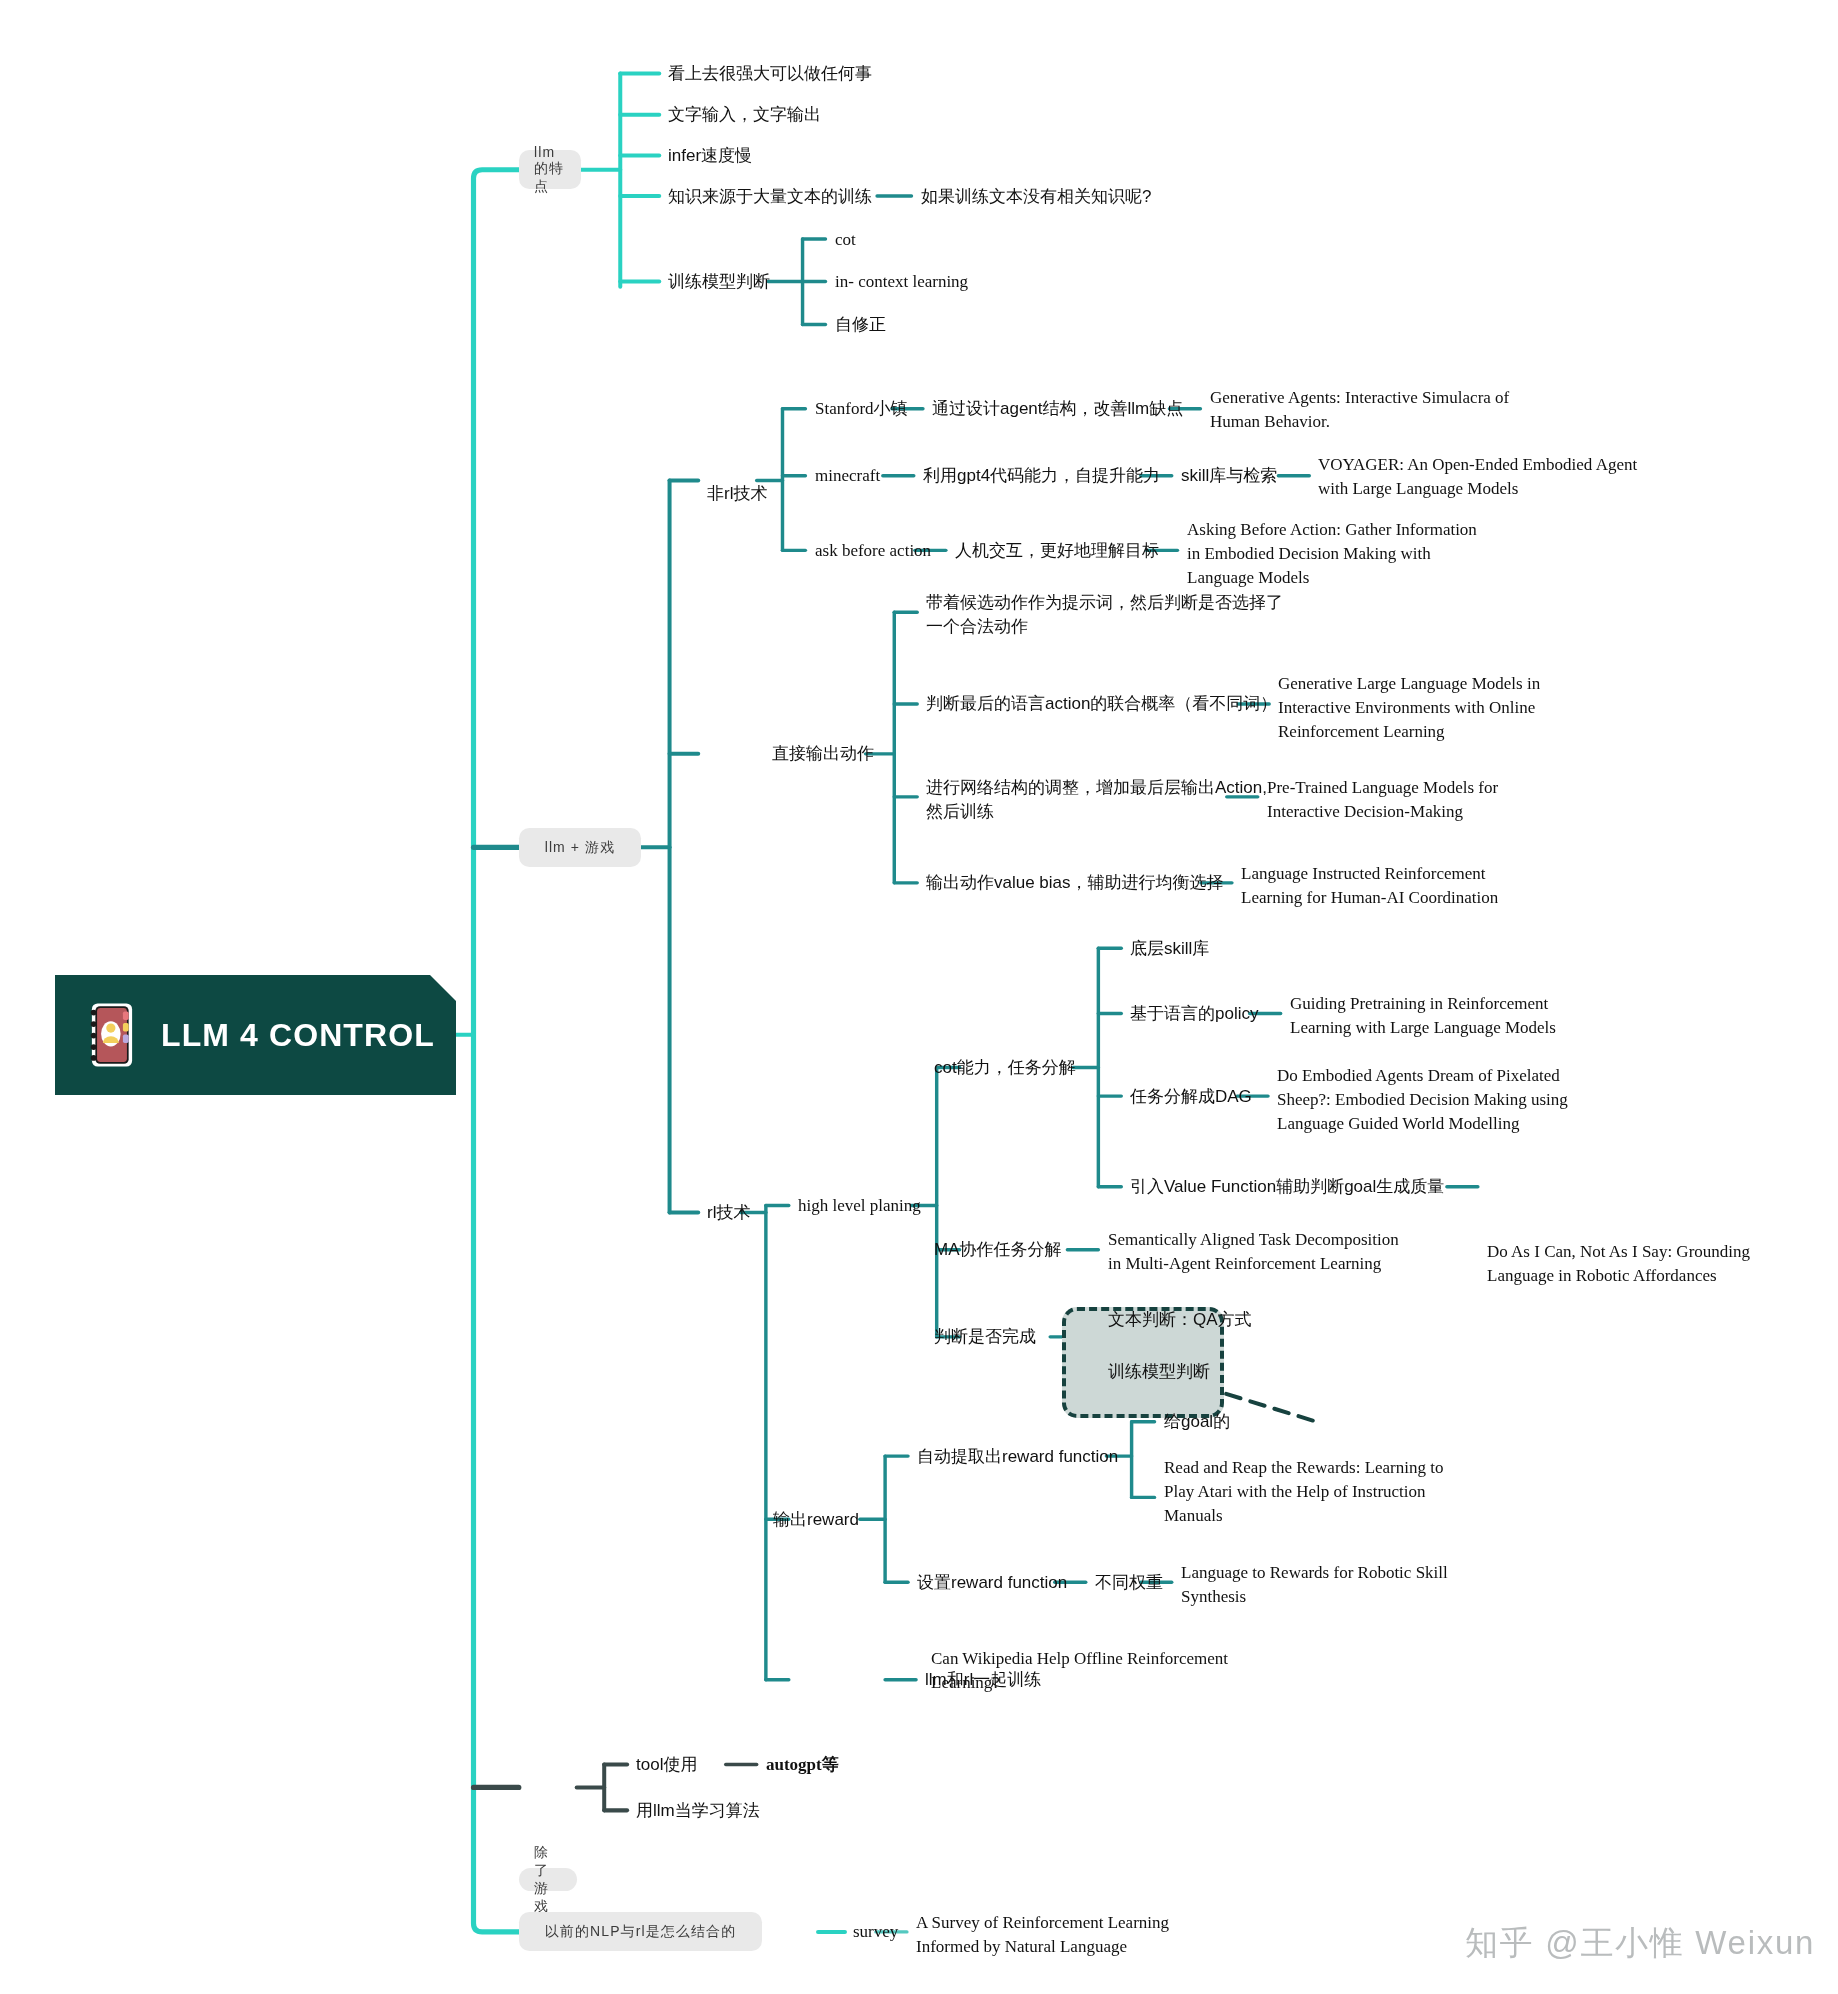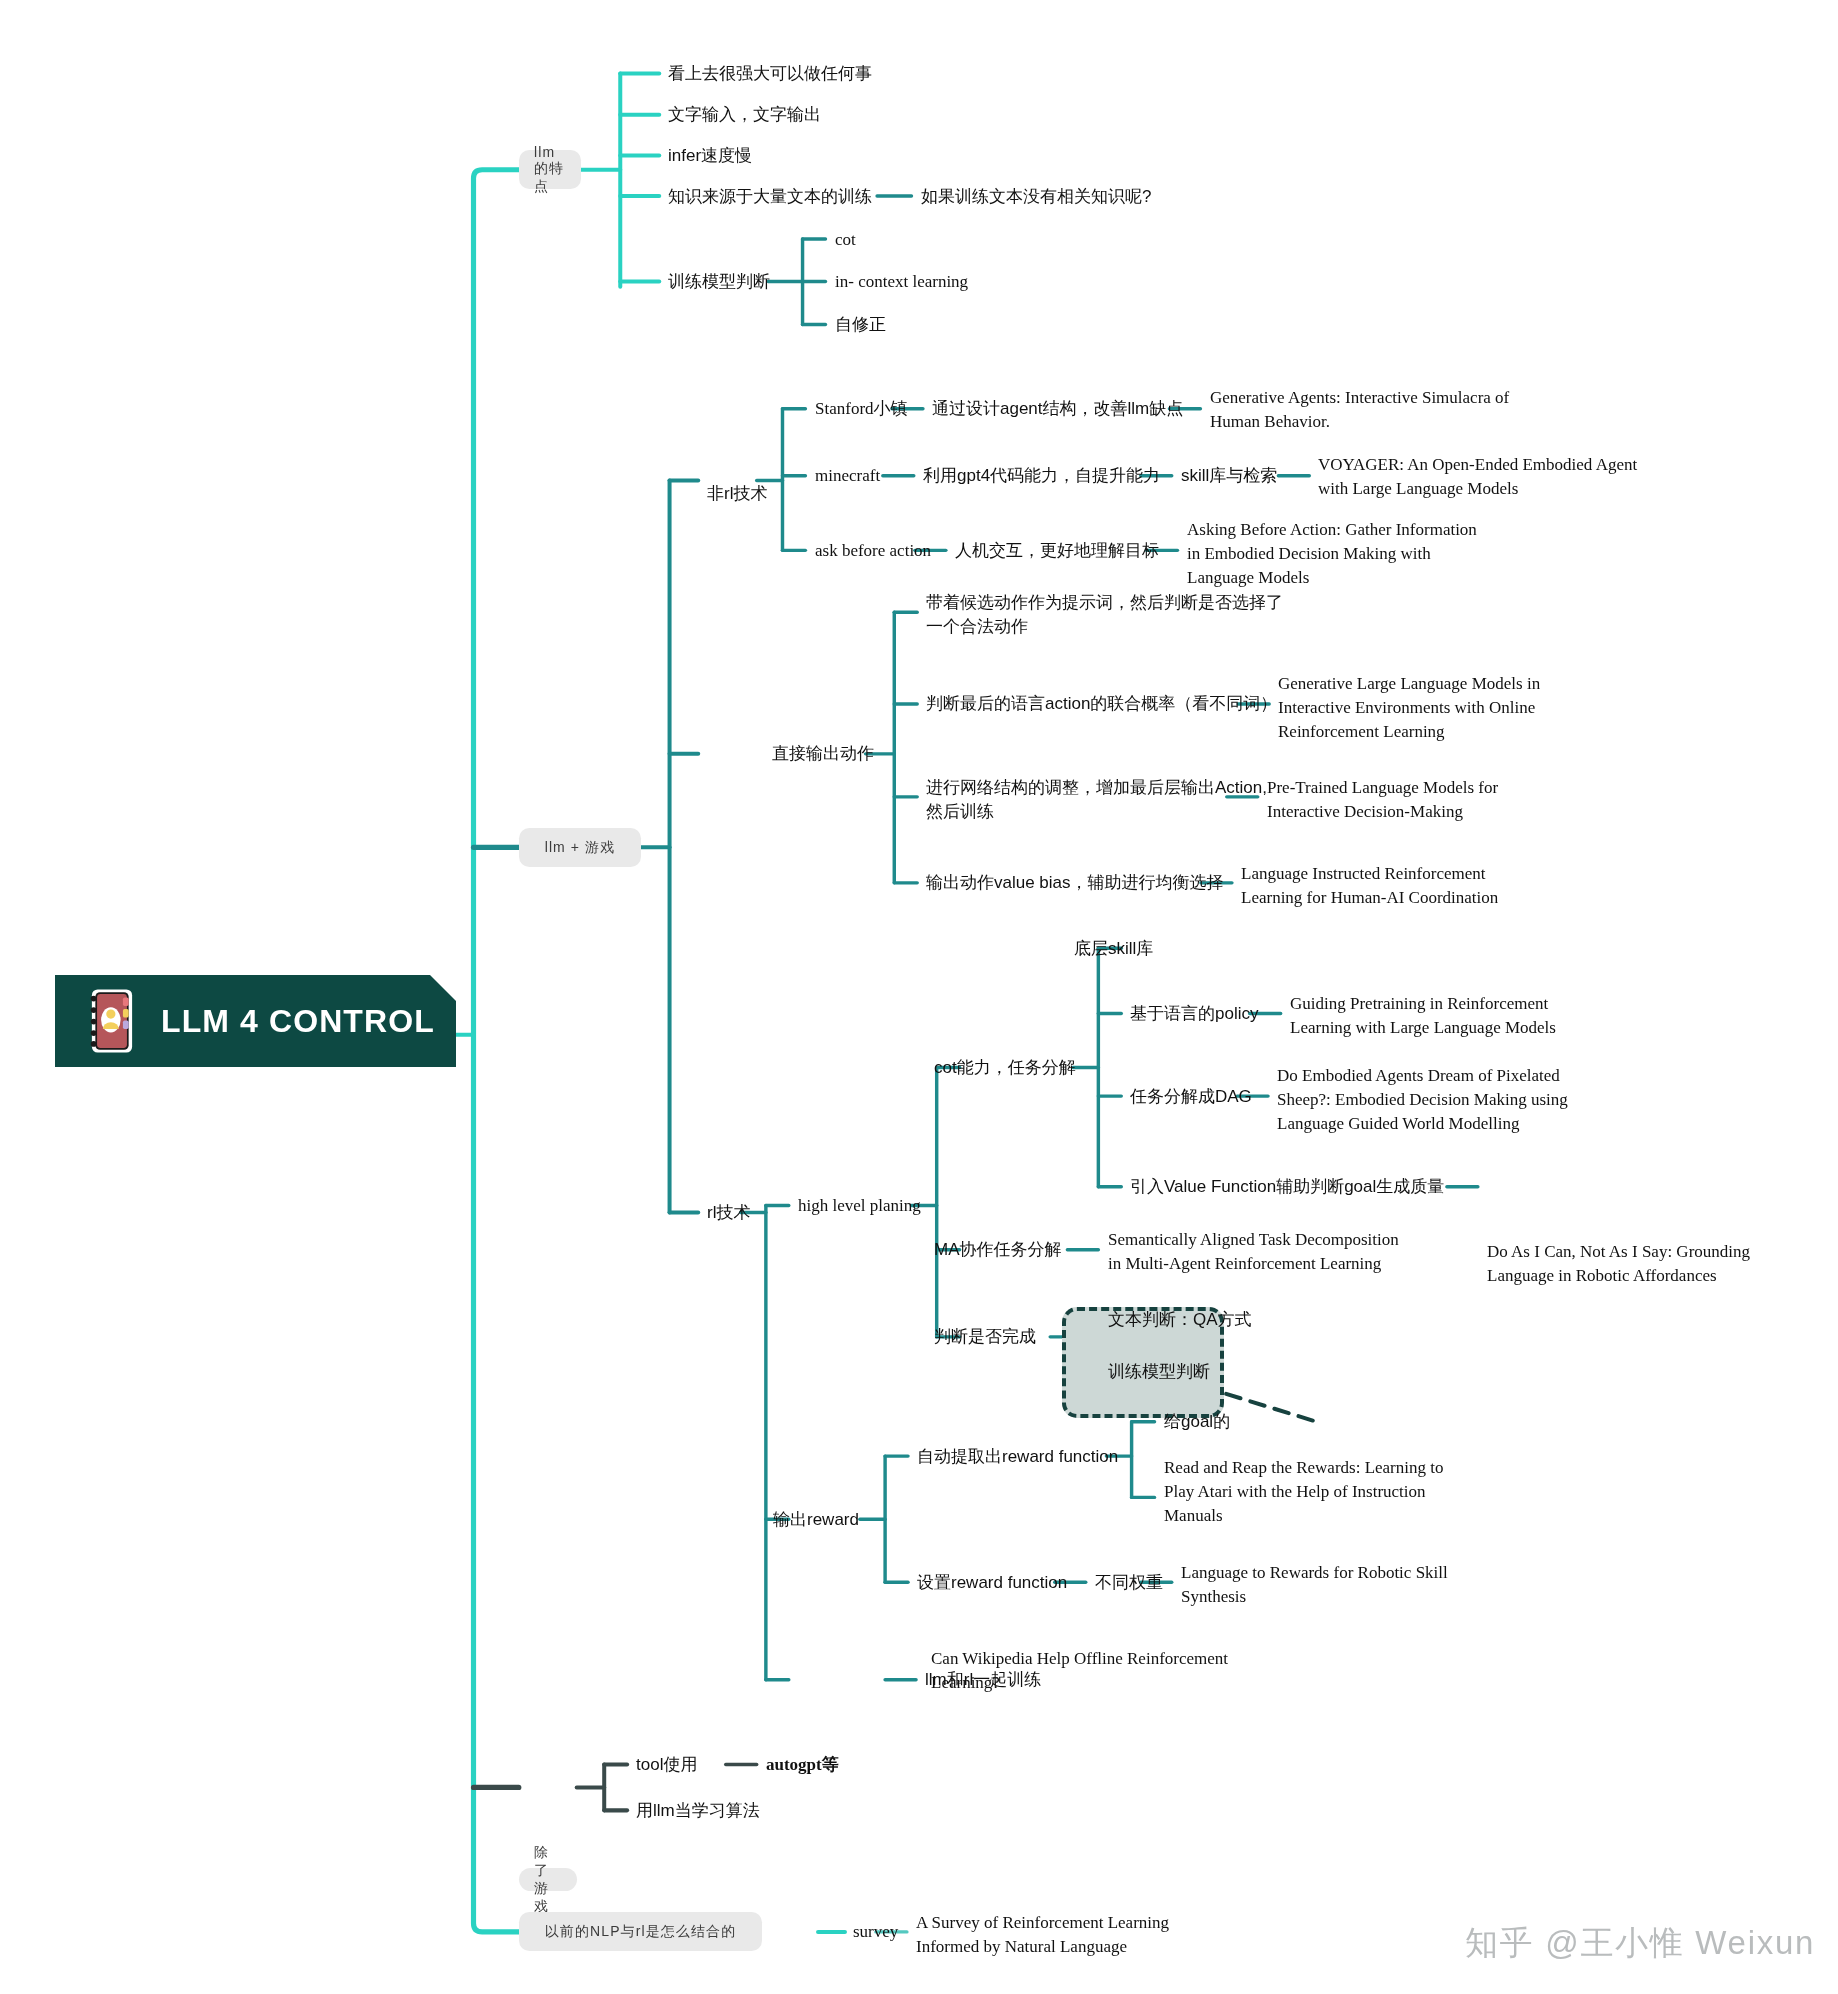--- a/index.html
+++ b/index.html
@@ -2,21 +2,21 @@
 <html style="font-size:9.2px"><head>
 <meta charset="utf-8">
 <style>
   html,body{margin:0;padding:0;background:#ffffff;}
   body{width:1839px;height:1995px;position:relative;overflow:hidden;
        font-family:"Liberation Serif","DejaVu Serif",serif;}
   #canvas{position:absolute;left:0;top:0;width:1839px;height:1995px;}
   svg.links{position:absolute;left:0;top:0;width:1839px;height:1995px;overflow:visible;}
 
   
-  .root-node{position:absolute;left:55px;top:975px;width:401px;height:92px;
+  .root-node{position:absolute;left:55px;top:975px;width:401px;height:120px;
     background:#0d4943;display:flex;align-items:center;gap:22px;padding-left:30px;
     box-sizing:border-box;
     clip-path:polygon(0 0, 375px 0, 401px 26px, 401px 120px, 0 120px);}
   .root-title{color:#ffffff;font-family:"Liberation Sans","DejaVu Sans",sans-serif;
     font-weight:bold;font-size:32px;letter-spacing:1.1px;}
   .book-icon{width:54px;height:68px;position:relative;flex:none;}
 
   
   .pill{position:absolute;background:#e9e9e9;border-radius:10.3px;
     display:flex;align-items:center;justify-content:center;
@@ -231,21 +231,21 @@
 Interactive Decision-Making</div>
   <div class="node cn" style="left:926px;top:871px;">输出动作value bias，辅助进行均衡选择</div>
   <div class="node en" style="left:1241px;top:862px;">Language Instructed Reinforcement
 Learning for Human-AI Coordination</div>
 
   <div class="node cn" style="left:707px;top:1201px;">rl技术</div>
 
   <div class="node en" style="left:798px;top:1194px;">high level planing</div>
 
   <div class="node cn" style="left:934px;top:1056px;">cot能力，任务分解</div>
-  <div class="node cn" style="left:1074px;top:937px;text-align:center;">底层skill库</div>
+  <div class="node cn" style="left:1130px;top:937px;text-align:center;">底层skill库</div>
   <div class="node cn" style="left:1130px;top:1002px;">基于语言的policy</div>
   <div class="node en" style="left:1290px;top:992px;">Guiding Pretraining in Reinforcement
 Learning with Large Language Models</div>
   <div class="node cn" style="left:1130px;top:1085px;">任务分解成DAG</div>
   <div class="node en" style="left:1277px;top:1064px;">Do Embodied Agents Dream of Pixelated
 Sheep?: Embodied Decision Making using
 Language Guided World Modelling</div>
   <div class="node cn" style="left:1130px;top:1175px;">引入Value Function辅助判断goal生成质量</div>
   <div class="node en" style="left:1487px;top:1232px;margin-top:8px;">Do As I Can, Not As I Say: Grounding
 Language in Robotic Affordances</div>

